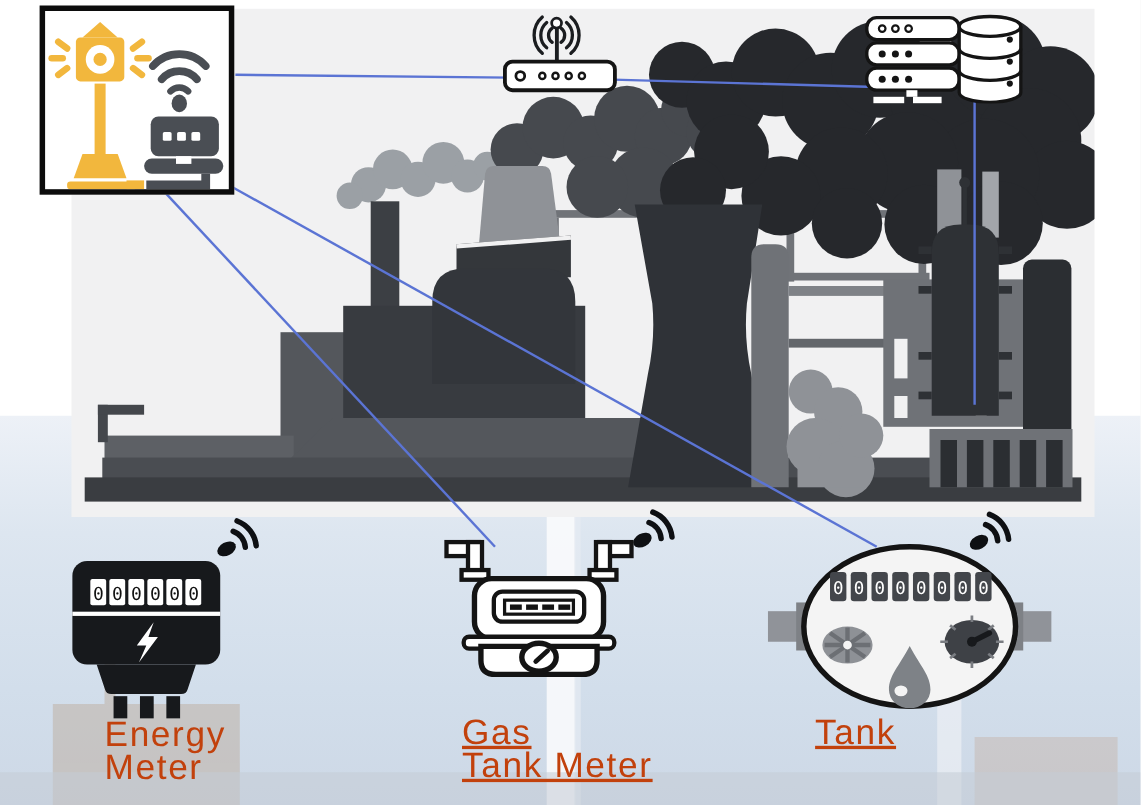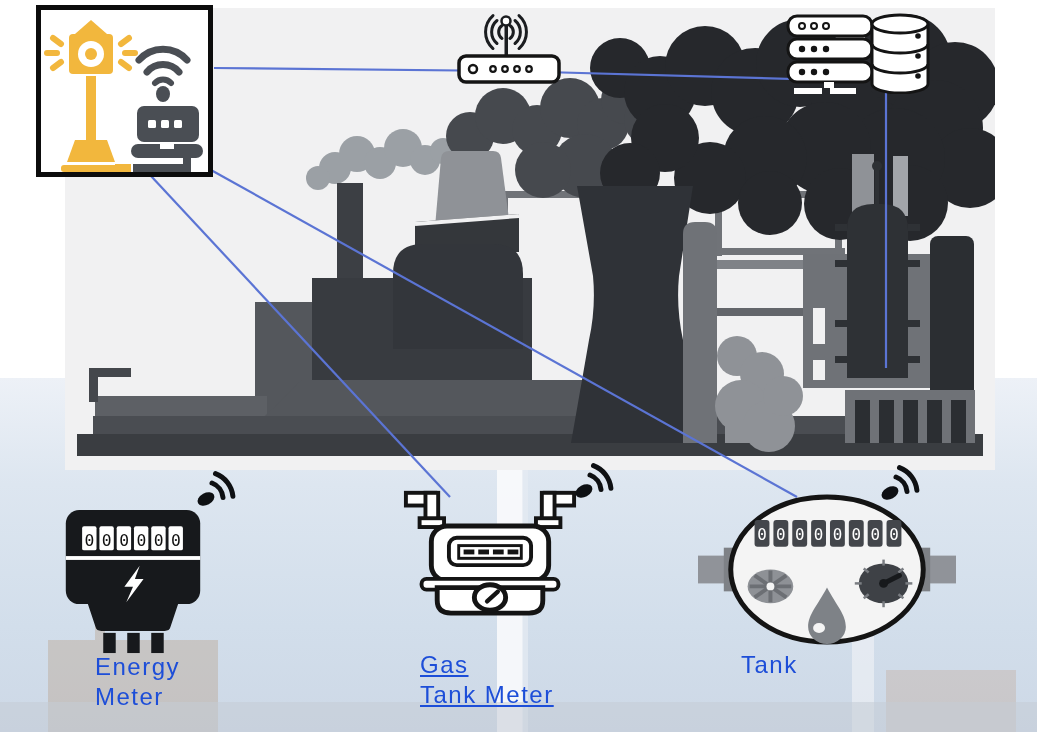--- a/index.html
+++ b/index.html
@@ -22,21 +22,21 @@
     background:#f1f1f2;z-index:3;
   }
   #lines{left:0;top:0;width:1037px;height:732px;z-index:5;pointer-events:none;}
   
   #sensor-box{
     left:36px;top:5px;width:167px;height:162px;
     background:#ffffff;border:5px solid #0c0c0c;z-index:10;
   }
   .icon-layer{z-index:10;}
   .meter-label{
-    z-index:11;color:#1d4ed8;font-size:24px;line-height:30px;
+    z-index:11;color:#c2410c;font-size:32px;line-height:30px;
     letter-spacing:1.5px;white-space:nowrap;
   }
 </style>
 </head>
 <body>
 
 <div id="sky" class="abs"></div>
 
 <svg id="photo-faint" class="abs" width="1037" height="354" viewBox="0 0 1037 354">
   <rect x="497" y="0" width="26" height="354" fill="#fbfcfd" opacity="0.85"></rect>
@@ -390,15 +390,15 @@
     </g>
     <line x1="187" y1="92" x2="203" y2="84" stroke="#17191C" stroke-width="5" stroke-linecap="round"></line>
     <circle cx="187" cy="92" r="4.5" fill="#17191C"></circle>
   </g>
   <g>
     <path d="M 130,96 C 120,115 111,123 111,136 A 19,17 0 0 0 149,136 C 149,123 140,115 130,96 Z" fill="#7E8287"></path>
     <ellipse cx="122" cy="137" rx="6" ry="5" fill="#F4F4F4"></ellipse>
   </g>
 </svg>
 </div>
-<div class="abs meter-label" style="left:741px;top:650px;">
+<div class="abs meter-label" style="left:741px;top:650px;text-decoration:underline;">
   <div>Tank</div>
 </div>
 
 </body></html>

